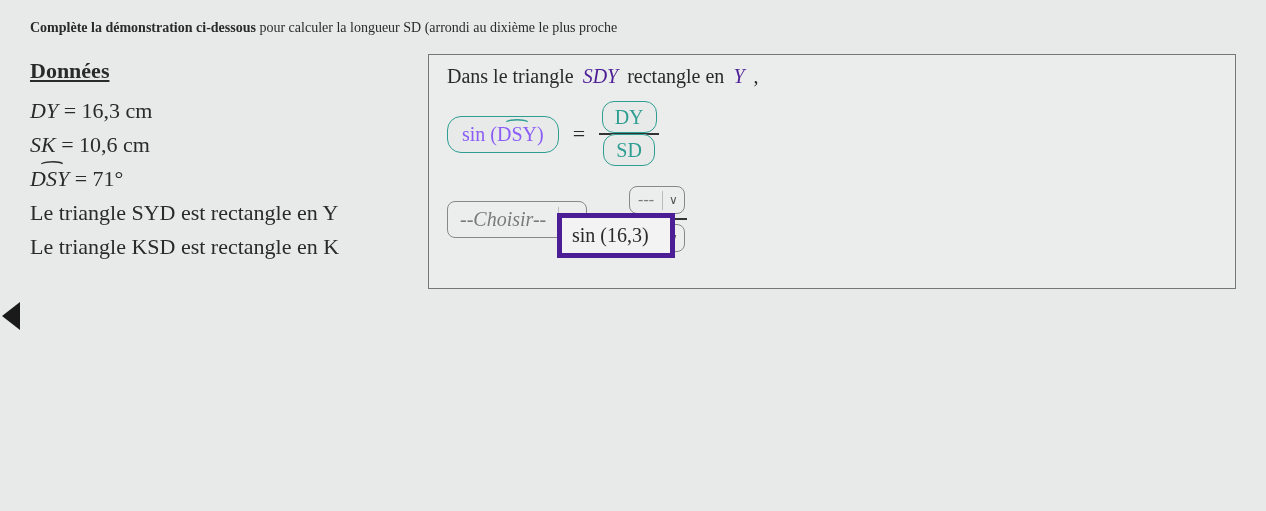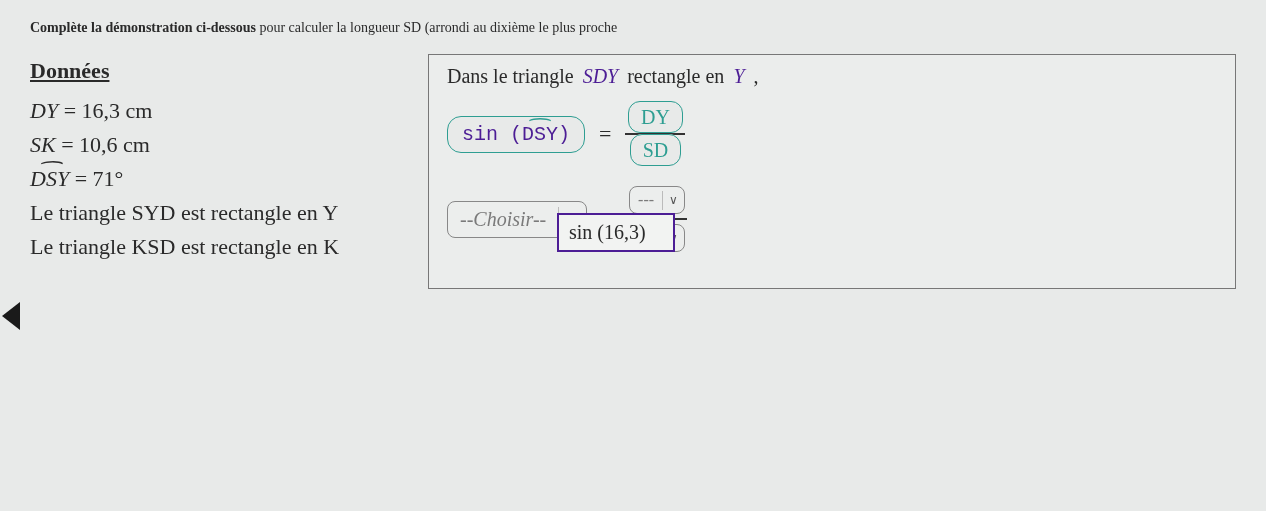--- a/index.html
+++ b/index.html
@@ -62,24 +62,24 @@
     padding: 0 4px;
   }
   .eq-row {
     display: flex;
     align-items: center;
     gap: 14px;
     margin: 10px 0 20px 0;
   }
   .chip {
     border: 1.5px solid #2e9e92;
-    color: #4c1d95;
+    color: #8b5cf6;
     border-radius: 14px;
     padding: 6px 14px;
-    font-family: Liberation Mono, monospace;
+    font-family: Liberation Serif, serif;
     display: inline-flex;
     align-items: flex-end;
     background: #e8eae9;
   }
   .chip .arc::before { color: #2e9e92; }
   .eq-sign { font-size: 22px; }
   .fraction {
     display: inline-flex;
     flex-direction: column;
     align-items: center;
@@ -116,21 +116,21 @@
   .dropdown .dd-label.small { padding: 4px 8px; font-size: 16px; }
   .dropdown .dd-caret {
     border-left: 1px solid #bbb;
     padding: 4px 8px;
     color: #555;
     font-size: 14px;
   }
   .dropdown .dd-caret.small { padding: 2px 6px; font-size: 12px; }
   .options-pop {
     position: absolute;
-    border: 2px solid #4c1d95;
+    border: 5px solid #4c1d95;
     background: #f2f3f2;
     font-family: Georgia, serif;
     font-size: 20px;
     left: 128px;
     top: 158px;
     width: 118px;
   }
   .options-pop .opt {
     padding: 6px 10px;
     border-bottom: 1px solid #aaa;

